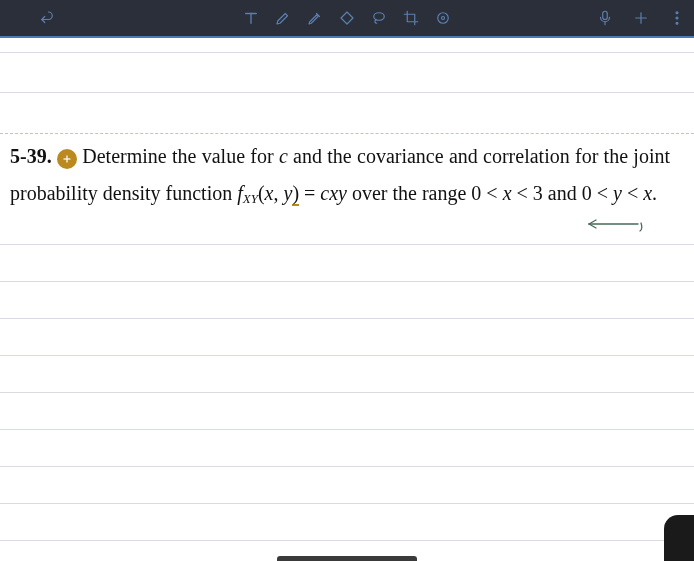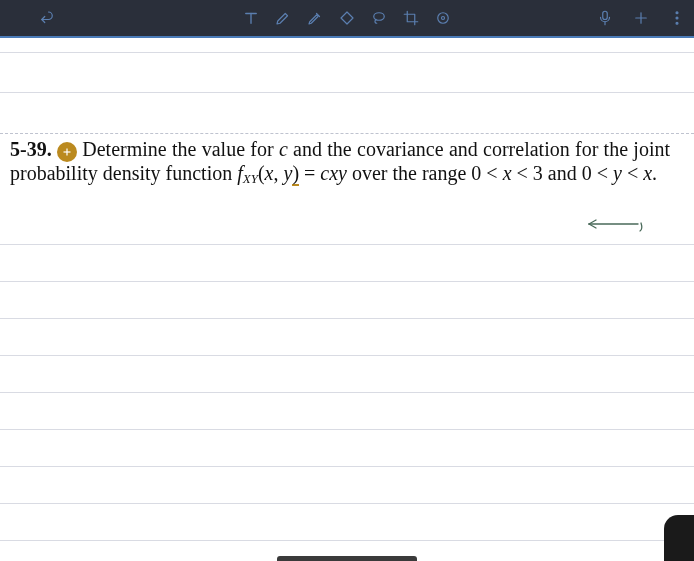--- a/index.html
+++ b/index.html
@@ -58,21 +58,21 @@
     left: 0; right: 0;
     border-top: 1px dashed #bfc3cf;
   }
 
   .content {
     position: absolute;
     top: 100px;
     left: 10px;
     right: 24px;
     font-size: 20px;
-    line-height: 23px;
+    line-height: 37px;
     color: #111;
     text-align: justify;
   }
   .qnum { font-weight: 700; }
   .plusbadge {
     display: inline-flex;
     width: 20px; height: 20px;
     background: #bb8a1f;
     border-radius: 50%;
     color: #fff;

